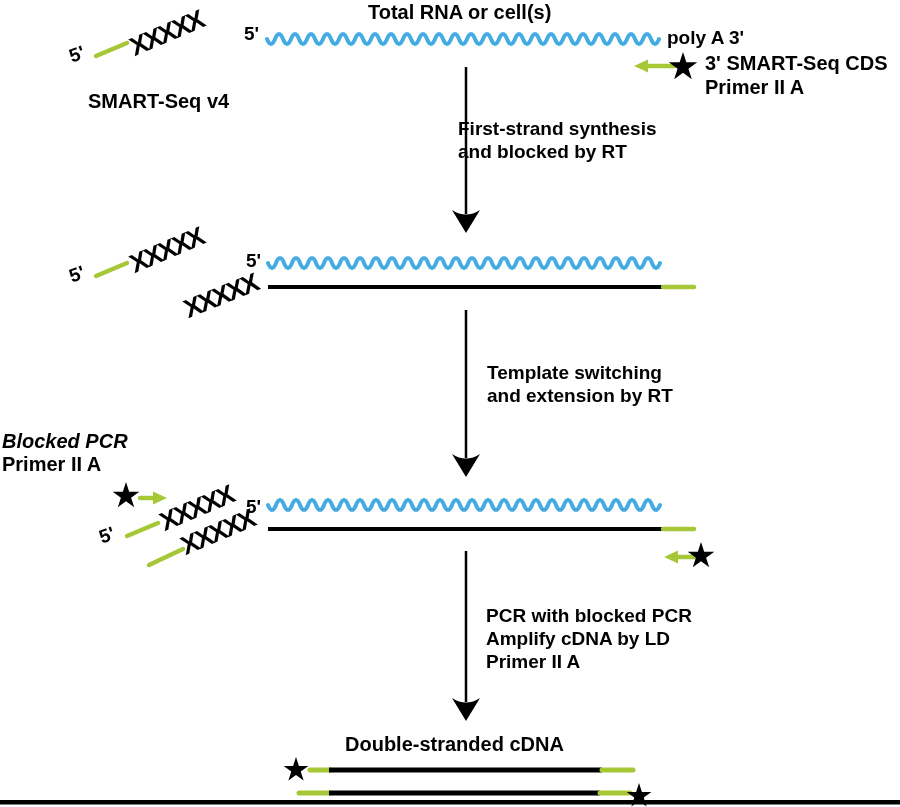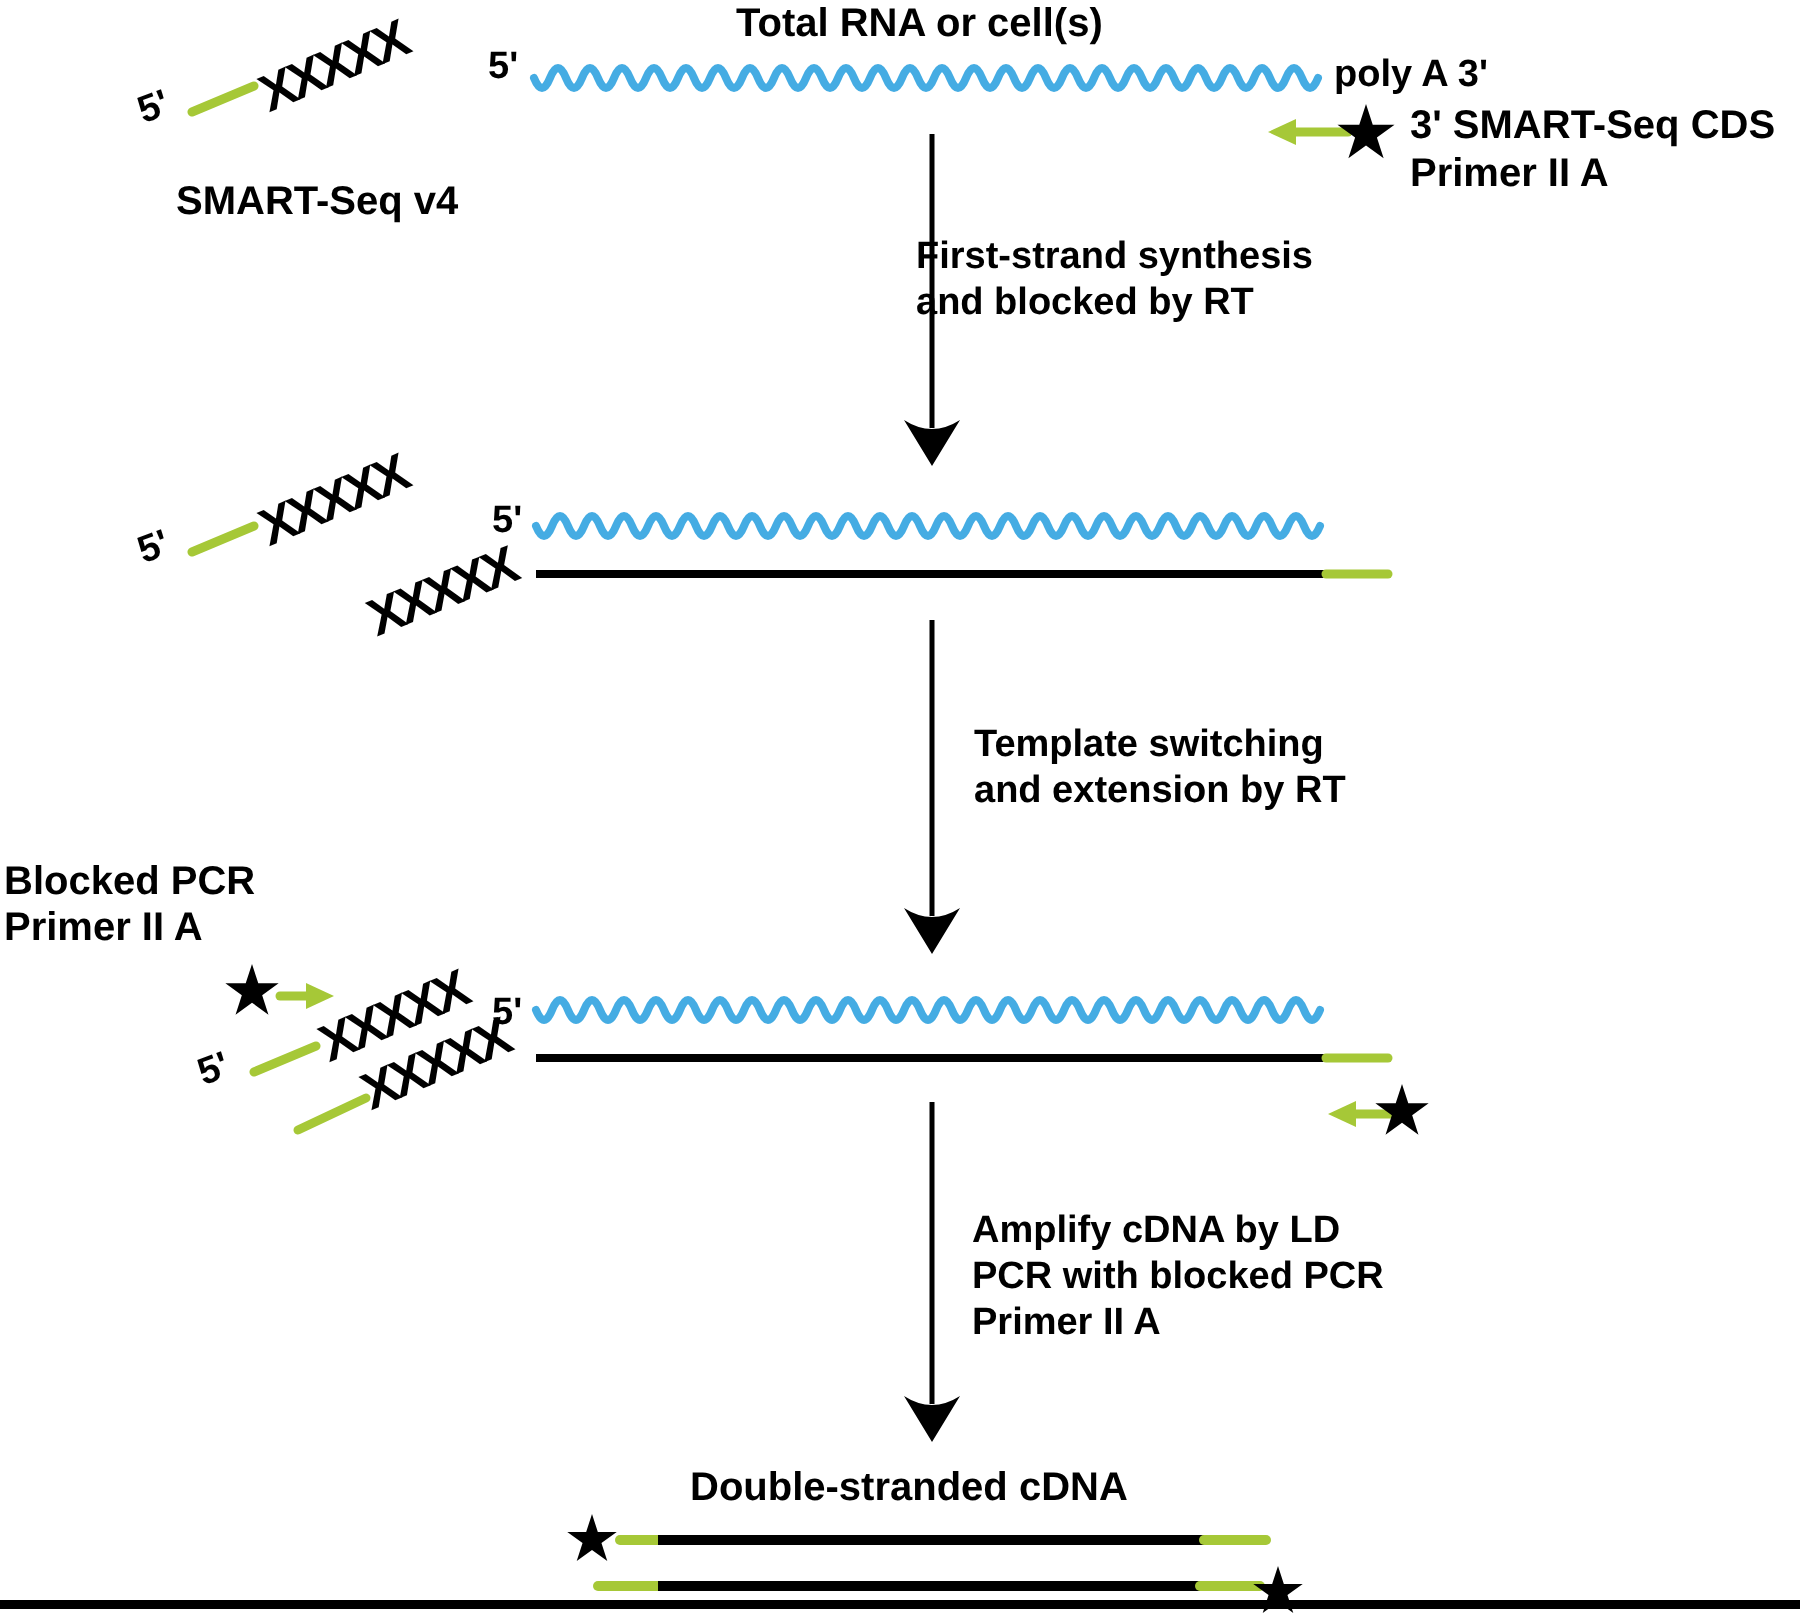--- a/index.html
+++ b/index.html
@@ -124,29 +124,29 @@
   <div class="xlabel" style="left:131px;top:252px;">XXXXX</div>
   <div class="xlabel" style="left:185px;top:297px;transform:rotate(-22deg);">XXXXX</div>
   <div class="fp" style="left:246px;top:250px;">5'</div>
 
   <div class="lbl med19" style="left:487px;top:361px;">
     <span style="display:block;">Template switching</span>
     <span style="display:block;">and extension by RT</span>
   </div>
 
   <div class="lbl bold20" style="left:2px;top:430px;line-height:23px;">
-    <span style="display:block;">Blocked PCR</span>
+    <span style="display:block;font-style:italic;">Blocked PCR</span>
     <span style="display:block;">Primer II A</span>
   </div>
   <div class="xlabel" style="left:161px;top:510px;">XXXXX</div>
   <div class="fp" style="left:246px;top:496px;">5'</div>
   <div class="fp rot" style="left:100px;top:527px;transform:rotate(-20deg);">5'</div>
   <div class="xlabel" style="left:182px;top:534px;">XXXXX</div>
 
   <div class="lbl med19" style="left:486px;top:604px;">
+    <span style="display:block;">PCR with blocked PCR</span>
     <span style="display:block;">Amplify cDNA by LD</span>
-    <span style="display:block;">PCR with blocked PCR</span>
     <span style="display:block;">Primer II A</span>
   </div>
 
   <div class="lbl bold20" style="left:345px;top:732px;">Double-stranded cDNA</div>
 
 </div>
 
 </body></html>

